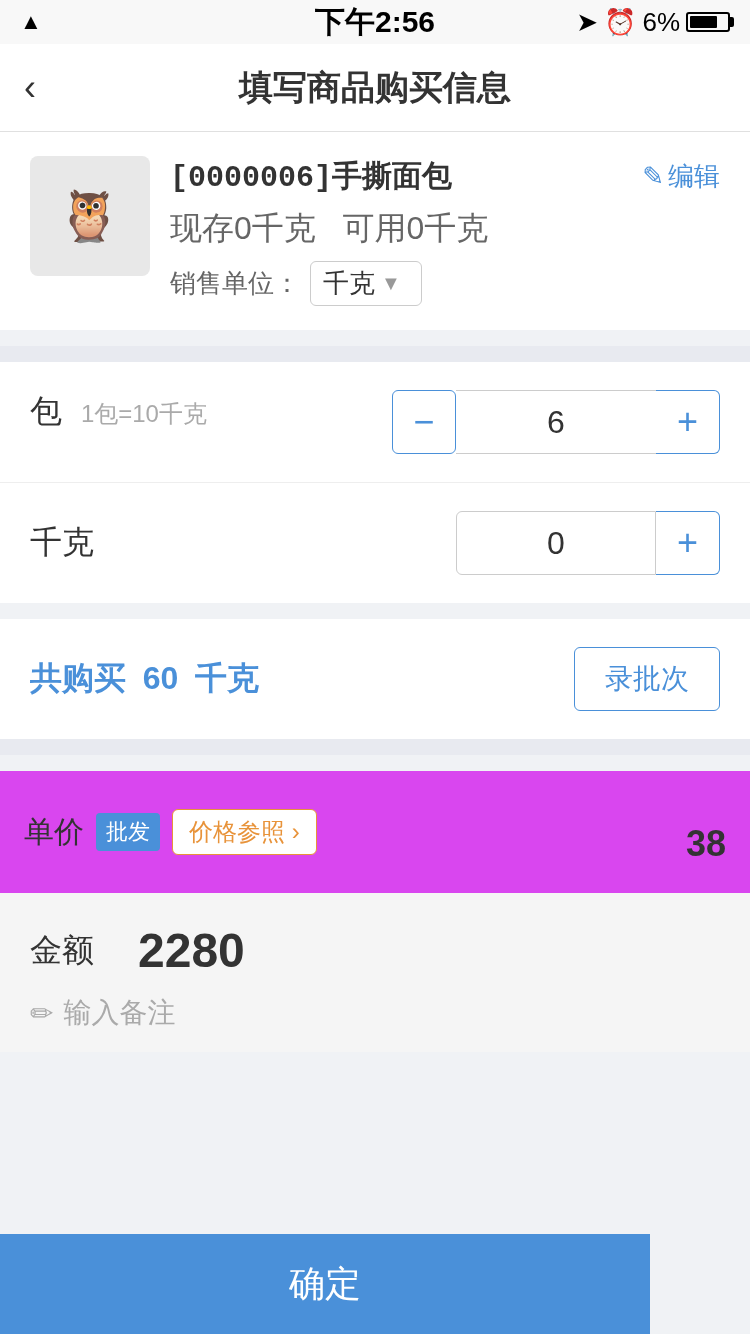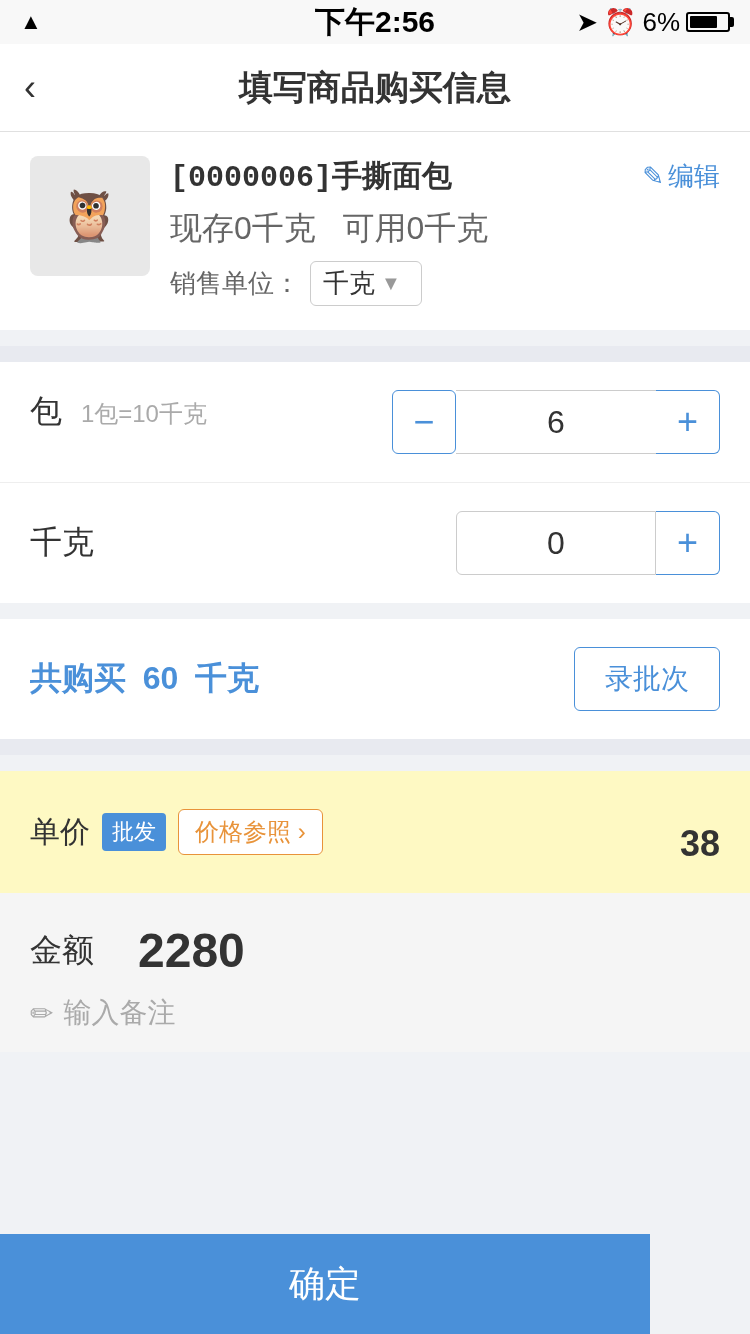--- a/index.html
+++ b/index.html
@@ -293,22 +293,22 @@
       border-radius: 6px;
       padding: 12px 30px;
       font-size: 28px;
       color: #4a90d9;
       background: #fff;
       cursor: pointer;
     }
 
     
     .price-section {
-      background: #fef9c3;
-      padding: 28px 30px;
+      background: #d946ef;
+      padding: 28px 24px;
       display: flex;
       align-items: center;
       justify-content: space-between;
       margin-top: 16px;
     }
     .price-left {
       display: flex;
       align-items: center;
       gap: 12px;
     }

